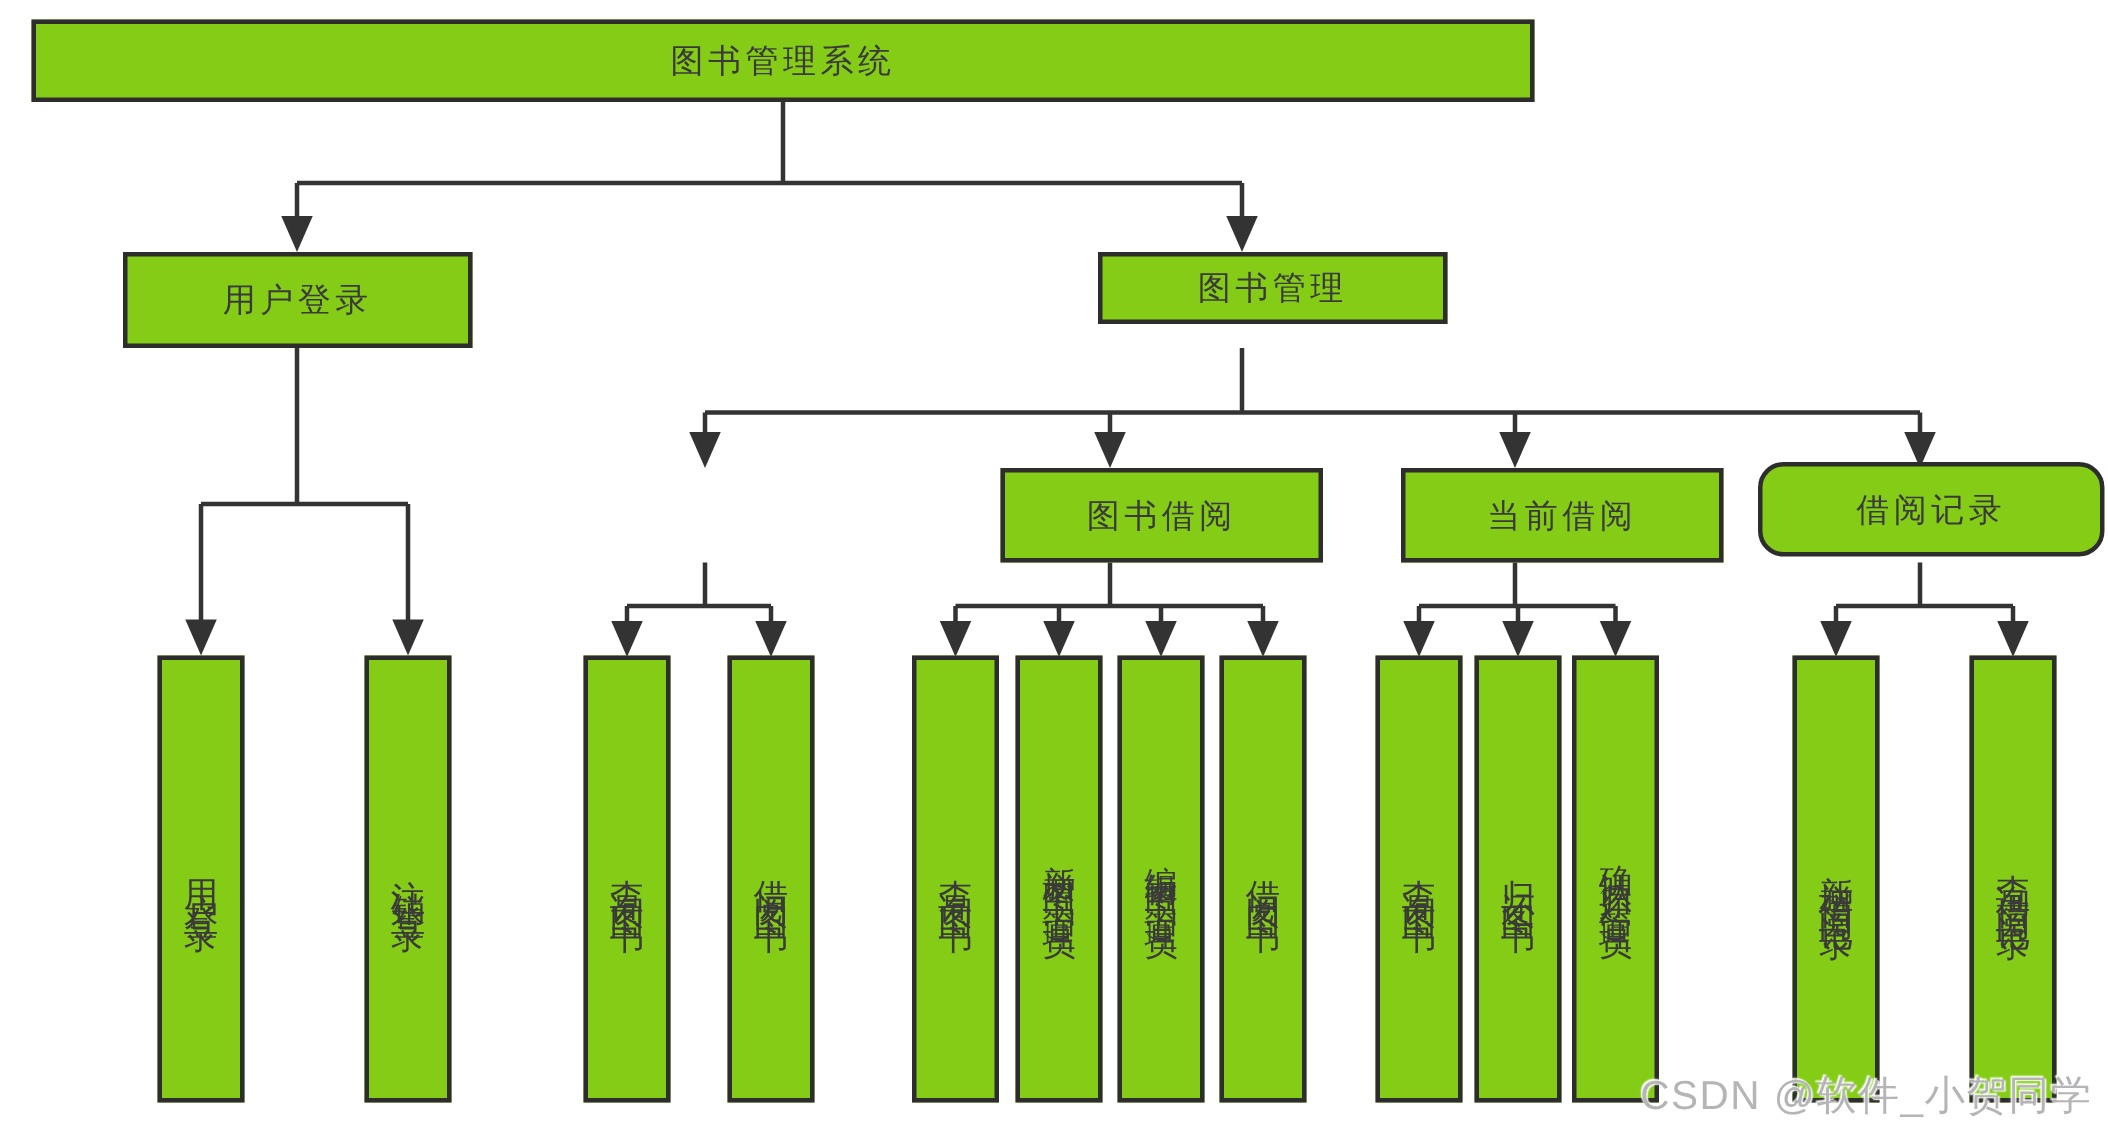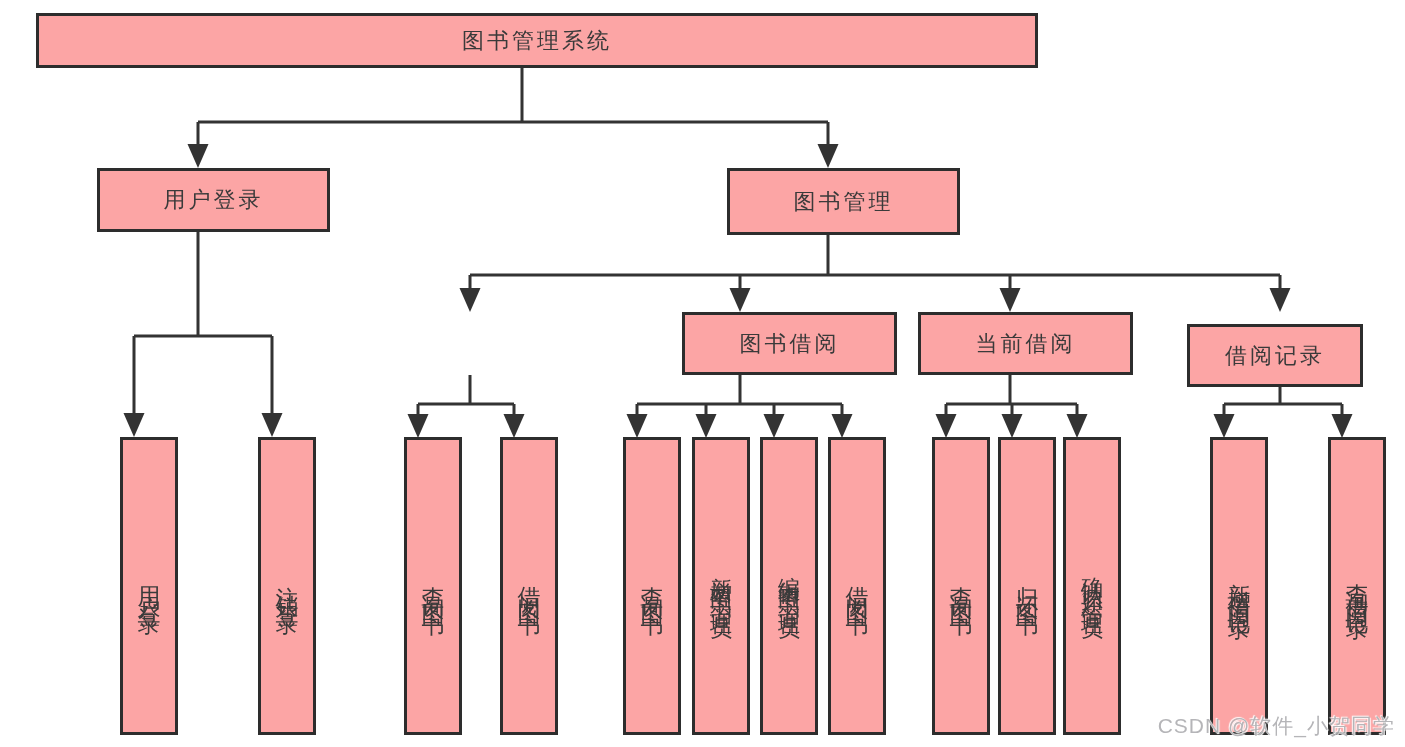--- a/index.html
+++ b/index.html
@@ -2,32 +2,32 @@
 <html><head>
 <meta charset="utf-8">
 <style>
   html,body{margin:0;padding:0;background:#fff;}
   #stage{
     position:relative;width:1405px;height:747px;background:#fff;overflow:hidden;
     font-family:"Liberation Sans","DejaVu Sans",sans-serif;
   }
   #wires{position:absolute;left:0;top:0;}
   .box{
-    position:absolute;box-sizing:border-box;border:3px solid #2d2d2d;background:#fca5a5;
-    display:flex;align-items:center;justify-content:center;color:#3a3a3a;margin-left:15px;
+    position:absolute;box-sizing:border-box;border:3px solid #2d2d2d;background:#84cc16;
+    display:flex;align-items:center;justify-content:center;color:#3a3a3a;
   }
   .h{font-size:22px;letter-spacing:3px;white-space:nowrap;}
   .leaf span{
     writing-mode:vertical-rl;text-orientation:mixed;line-height:1;
     font-size:23px;letter-spacing:9px;color:#3a3a3a;white-space:nowrap;
   }
   .leaf.mid span{letter-spacing:7px;}
   .leaf.dense span{letter-spacing:6px;font-size:22px;}
   #watermark{
-    position:absolute;top:712px;right:10px;font-size:21px;letter-spacing:1px;
+    position:absolute;top:712px;right:10px;font-size:27px;letter-spacing:1px;
     color:#b5b5b8;text-shadow:1px 1px 1px #fff,-1px -1px 1px #fff;white-space:nowrap;
   }
 </style>
 </head>
 <body>
 
 <div id="stage">
 
   <svg id="wires" width="1405" height="747">
     <path fill="none" stroke="#333333" stroke-width="3" d="
@@ -83,25 +83,25 @@
       <polygon points="1001.5,414 1022.5,414 1012,438"></polygon>
       <polygon points="1066.5,414 1087.5,414 1077,438"></polygon>
       <polygon points="1213.5,414 1234.5,414 1224,438"></polygon>
       <polygon points="1331.5,414 1352.5,414 1342,438"></polygon>
     </g>
   </svg>
 
   <div class="box h" style="left:21px;top:13px;width:1002px;height:55px;">图书管理系统</div>
 
   <div class="box h" style="left:82px;top:168px;width:233px;height:64px;">用户登录</div>
-  <div class="box h" style="left:712px;top:168px;width:233px;height:67px;text-align:right;">图书管理</div>
+  <div class="box h" style="left:732px;top:168px;width:233px;height:48px;text-align:right;">图书管理</div>
 
   <div class="box h" style="left:667px;top:312px;width:215px;height:63px;">图书借阅</div>
-  <div class="box h" style="left:903px;top:312px;width:215px;height:63px;">当前借阅</div>
-  <div class="box h" style="left:1172px;top:324px;width:176px;height:63px;">借阅记录</div>
+  <div class="box h" style="left:934px;top:312px;width:215px;height:63px;">当前借阅</div>
+  <div class="box h" style="left:1172px;top:308px;width:231px;height:63px;border-radius:17px;">借阅记录</div>
 
   <div class="box leaf" style="left:105px;top:437px;width:58px;height:298px;">
     <span>用户登录</span>
   </div>
   <div class="box leaf" style="left:243px;top:437px;width:58px;height:298px;">
     <span>注销登录</span>
   </div>
 
   <div class="box leaf" style="left:389px;top:437px;width:58px;height:298px;">
     <span>查询图书</span>

